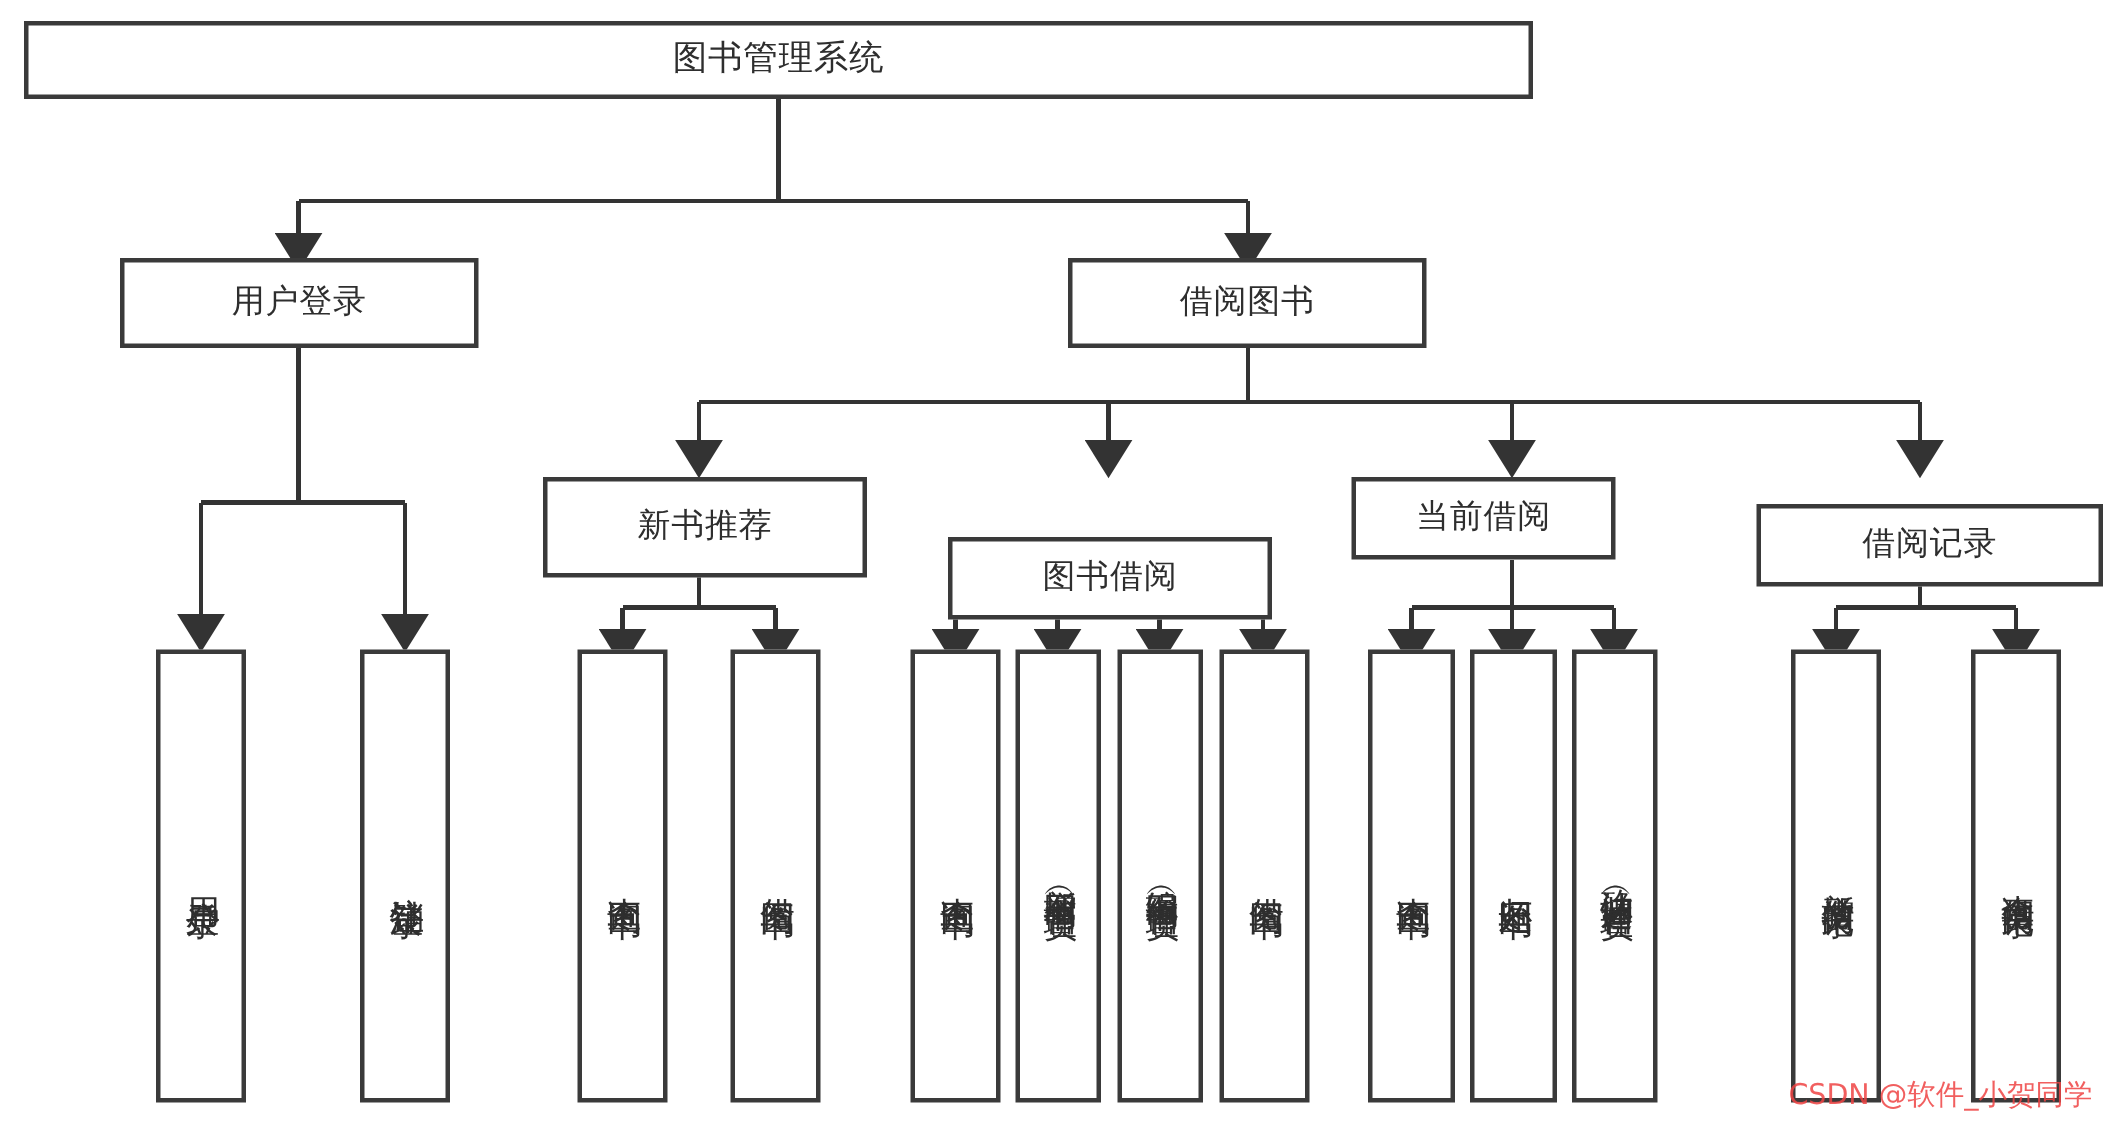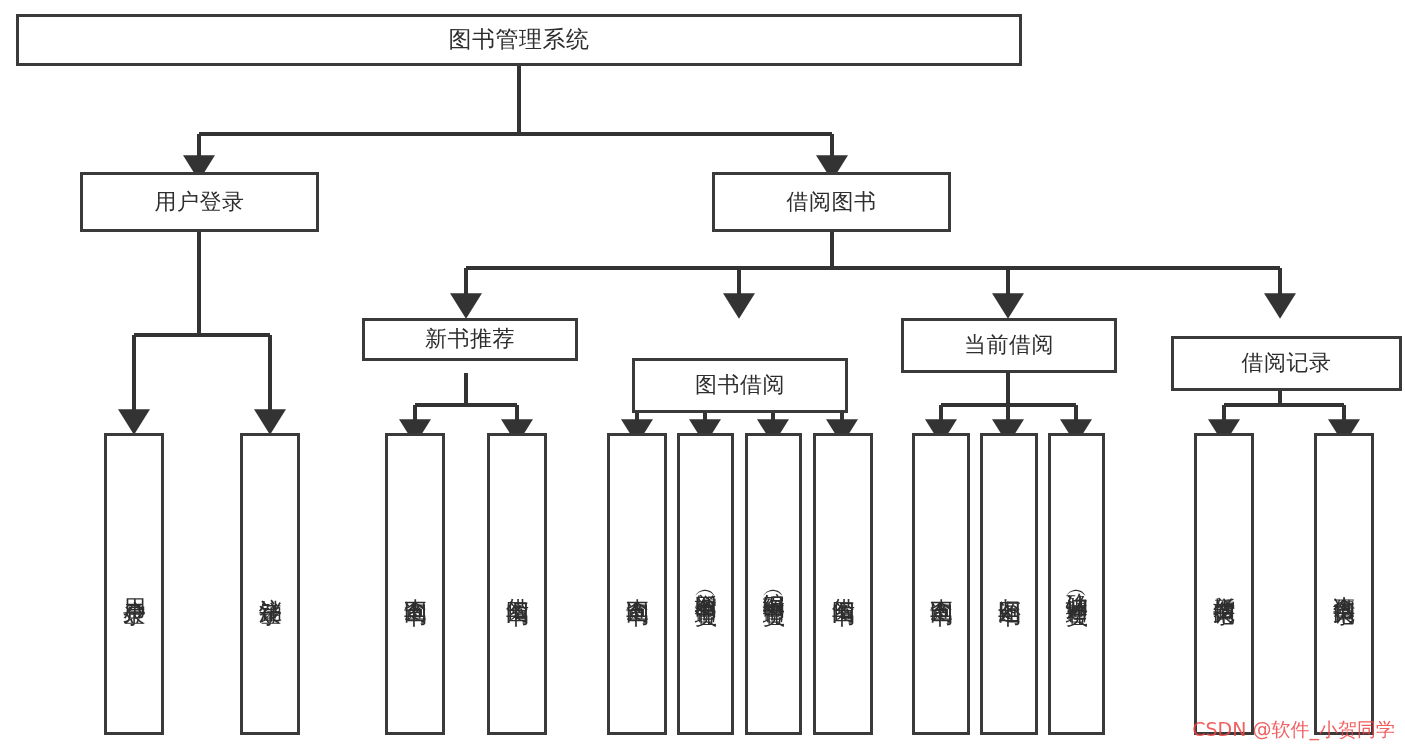--- a/index.html
+++ b/index.html
@@ -136,29 +136,29 @@
   </div>
 
   <div class="node-box node-h" style="left:80px; top:172px; width:239px; height:60px;">
     <span class="node-label">用户登录</span>
   </div>
 
   <div class="node-box node-h" style="left:712px; top:172px; width:239px; height:60px;">
     <span class="node-label">借阅图书</span>
   </div>
 
-  <div class="node-box node-h" style="left:362px; top:318px; width:216px; height:43px;">
+  <div class="node-box node-h" style="left:362px; top:318px; width:216px; height:67px;">
     <span class="node-label">新书推荐</span>
   </div>
 
   <div class="node-box node-h" style="left:632px; top:318px; width:216px; height:55px;margin-top:40px;">
     <span class="node-label">图书借阅</span>
   </div>
 
-  <div class="node-box node-h" style="left:901px; top:318px; width:216px; height:55px;">
+  <div class="node-box node-h" style="left:901px; top:318px; width:176px; height:55px;">
     <span class="node-label">当前借阅</span>
   </div>
 
   <div class="node-box node-h" style="left:1171px; top:336px; width:231px; height:55px;">
     <span class="node-label">借阅记录</span>
   </div>
 
   <div class="node-box node-v" style="left:104px; top:433px; width:60px; height:302px;">
     <span class="node-label">用户登录</span>
   </div>

